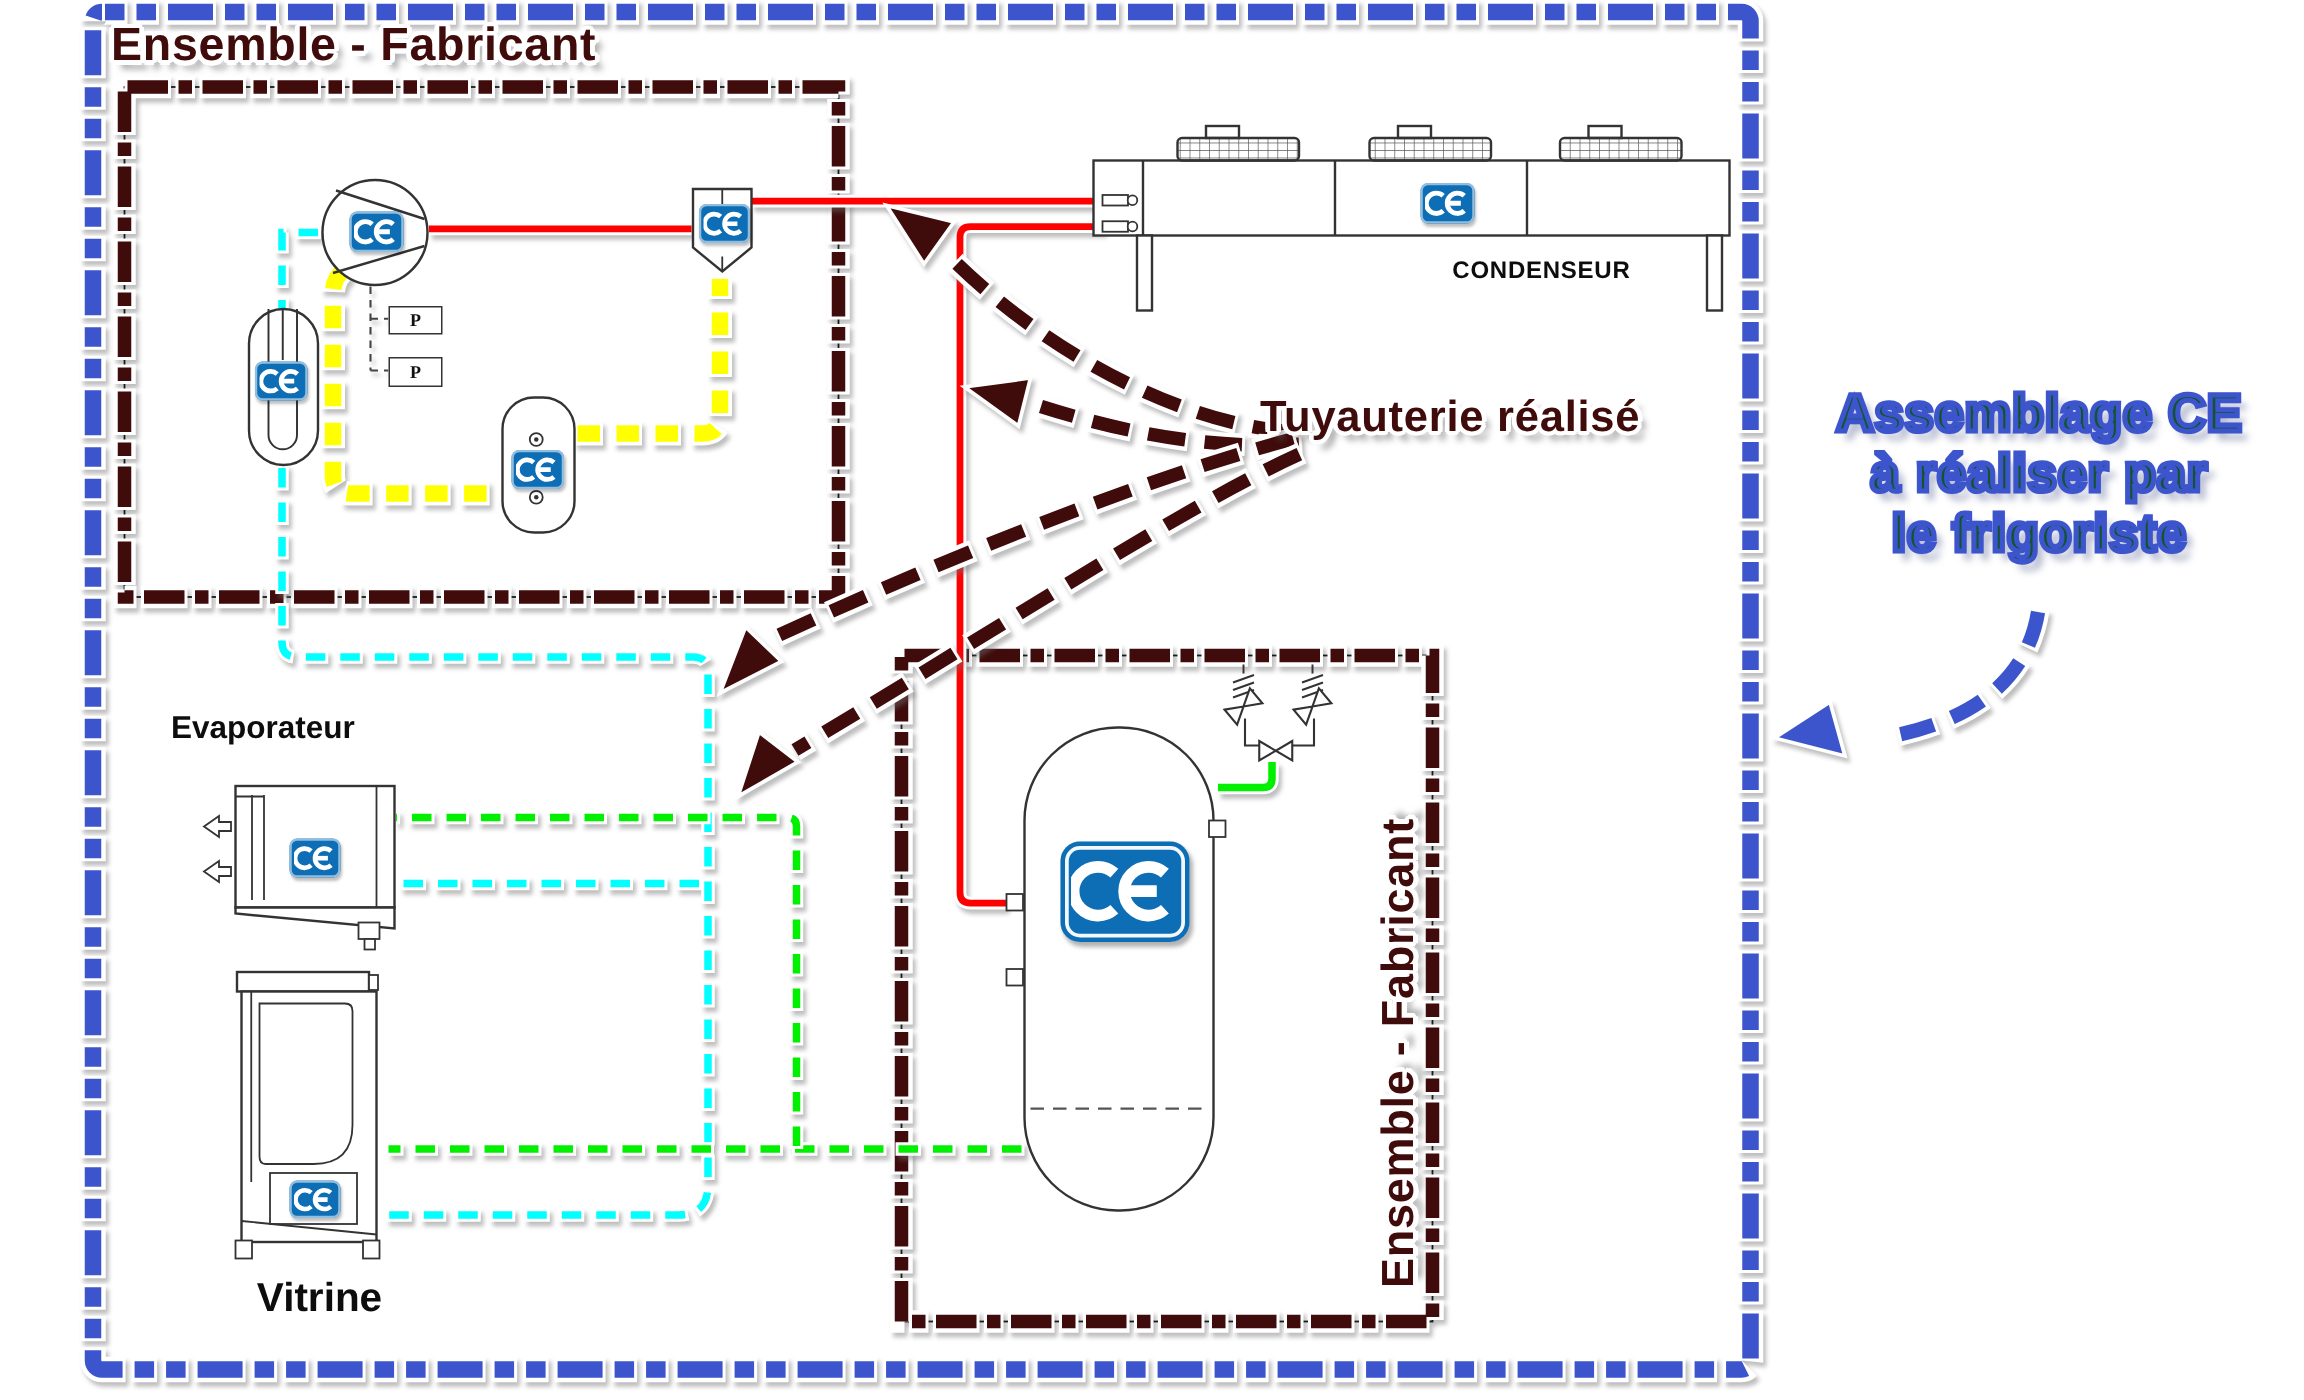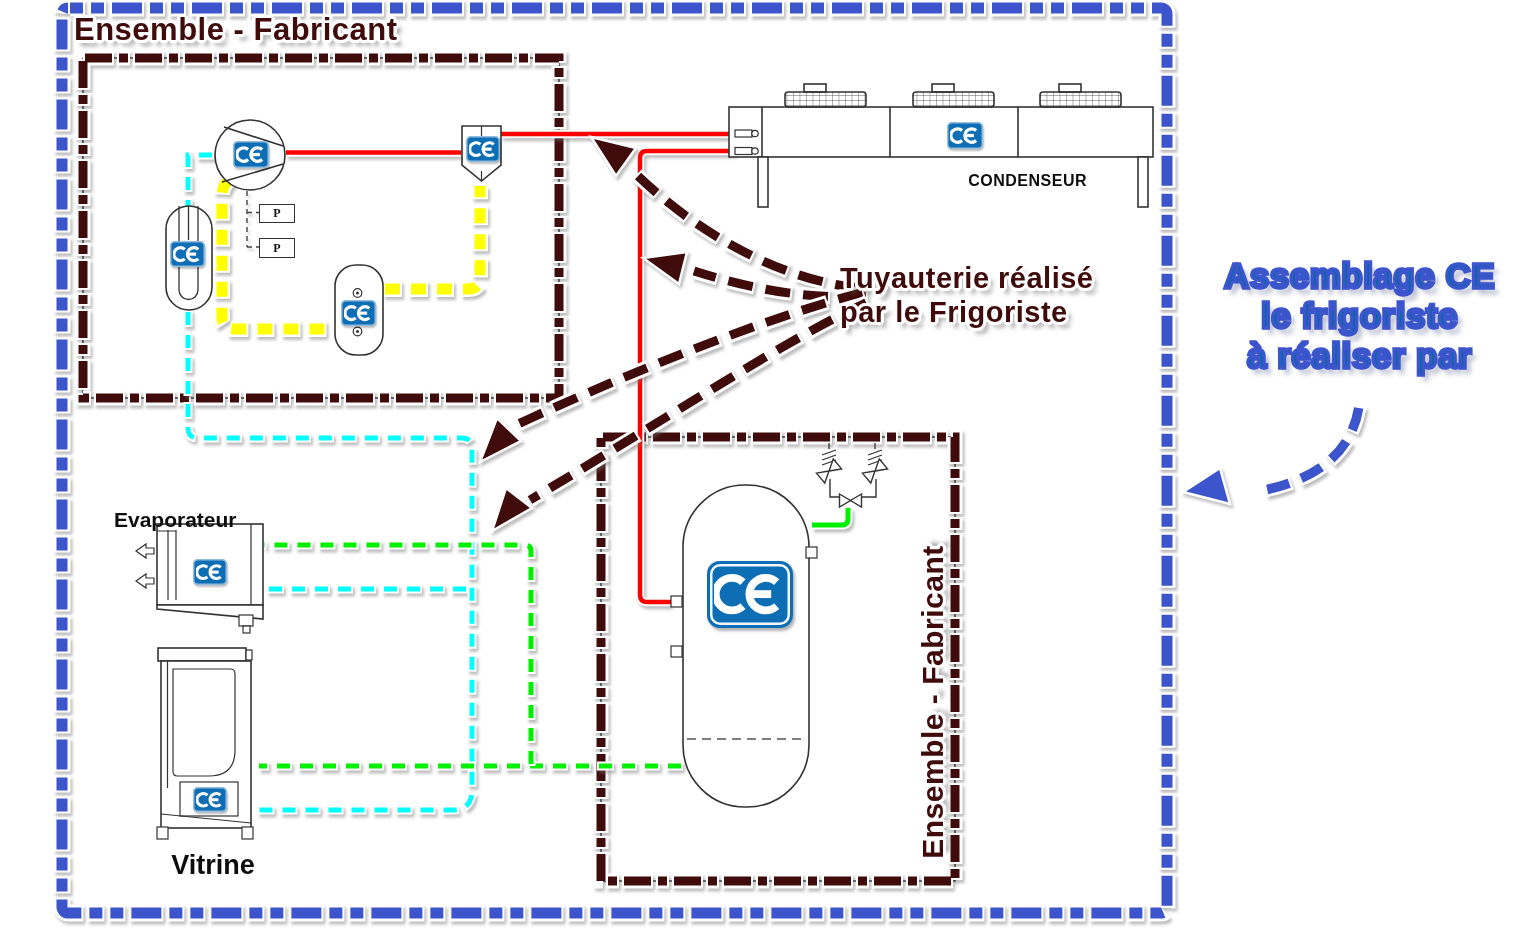--- a/index.html
+++ b/index.html
@@ -14,21 +14,21 @@
   .maroon-bubble{
     position:absolute;font-weight:bold;color:#400b0b;white-space:nowrap;letter-spacing:.5px;
     text-shadow:
       -3px 0 0 #fff,3px 0 0 #fff,0 -3px 0 #fff,0 3px 0 #fff,
       -2px -2px 0 #fff,2px -2px 0 #fff,-2px 2px 0 #fff,2px 2px 0 #fff,
       -3px -1px 0 #fff,-3px 1px 0 #fff,3px -1px 0 #fff,3px 1px 0 #fff,
       -1px -3px 0 #fff,1px -3px 0 #fff,-1px 3px 0 #fff,1px 3px 0 #fff,
       5px 6px 4px rgba(90,90,90,.55);
   }
   .blue-bubble{
-    position:absolute;font-weight:bold;color:#0369a1;text-align:center;letter-spacing:.5px;
+    position:absolute;font-weight:bold;color:#14532d;text-align:center;letter-spacing:.5px;
     -webkit-text-stroke:3.4px #3c55cc;
     text-shadow:0 0 2px #3c55cc,0 0 2px #3c55cc,5px 6px 5px rgba(80,90,140,.45);
   }
   .p-box{
     position:absolute;border:1.4px solid #333;background:#fff;
     display:flex;align-items:center;justify-content:center;
     font-family:"Liberation Serif",serif;font-size:12px;font-weight:bold;color:#111;
   }
   .ce{
     position:absolute;background:#0d6eb5;border-radius:5px;
@@ -215,33 +215,32 @@
     <path d="M 1359 406 C 1353 448 1322 479 1260 491" fill="none" stroke="#ffffff" stroke-width="15" stroke-dasharray="27 9"></path>
     <path d="M 1359 406 C 1353 448 1322 479 1260 491" fill="none" stroke="#3c55cc" stroke-width="9.5" stroke-dasharray="23 13" stroke-dashoffset="-2"></path>
     <polygon points="1183,492 1230,504 1220,468" fill="#3c55cc" stroke="#ffffff" stroke-width="2.5"></polygon>
   </g>
 </svg>
 
 <div class="maroon-bubble" style="left:74px;top:12px;font-size:31px;">Ensemble - Fabricant</div>
 
 <div class="lbl" style="left:887px;top:172px;width:200px;text-align:right;font-size:16px;letter-spacing:.5px;">CONDENSEUR</div>
 
-<div class="lbl" style="left:114px;top:508px;font-size:21px;">Evaporateur</div>
+<div class="lbl" style="left:114px;top:474px;font-size:21px;">Evaporateur</div>
 
 <div class="lbl" style="left:163px;top:850px;width:100px;text-align:center;font-size:27px;">Vitrine</div>
 
 <div class="maroon-bubble" style="left:840px;top:261px;width:335px;font-size:29px;line-height:34px;text-align:left;">
   <div>Tuyauterie réalisé</div>
-  <div>par le Frigoriste</div>
 </div>
 
 <div class="blue-bubble" style="left:1192px;top:256px;width:335px;font-size:35px;line-height:40px;">
   <div>Assemblage CE</div>
+  <div>à réaliser par</div>
   <div>le frigoriste</div>
-  <div>à réaliser par</div>
 </div>
 
 <div class="maroon-bubble vertical" style="left:754px;top:684px;width:360px;height:36px;font-size:30px;">Ensemble - Fabricant</div>
 
 <div class="p-box" style="left:259px;top:204px;width:34px;height:17px;">P</div>
 <div class="p-box" style="left:259px;top:238px;width:34px;height:18px;">P</div>
 
 <div class="ce" style="left: 233px; top: 141px; width: 36px; height: 27px;">
     <svg viewBox="0 0 60 42">
       <path d="M 24 11 A 13.5 13.5 0 1 0 24 31" fill="none" stroke="#fff" stroke-width="6.5"></path>

